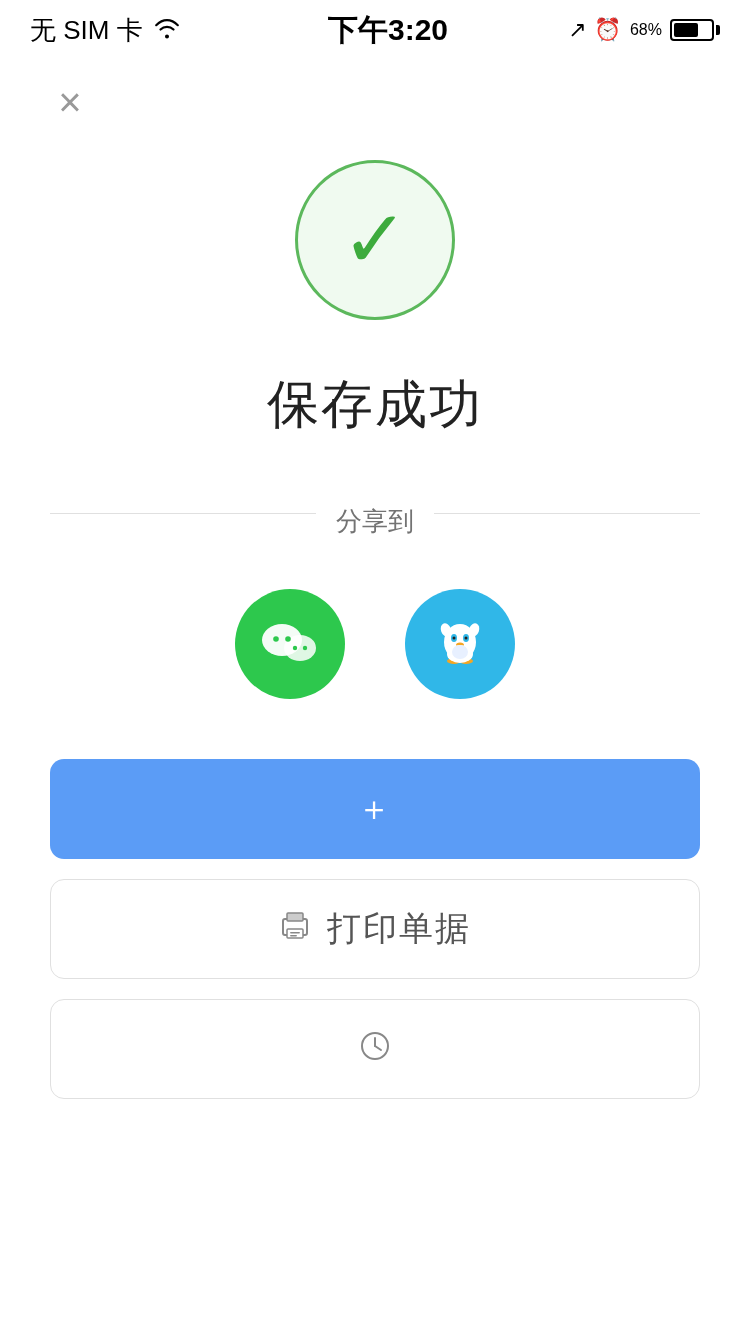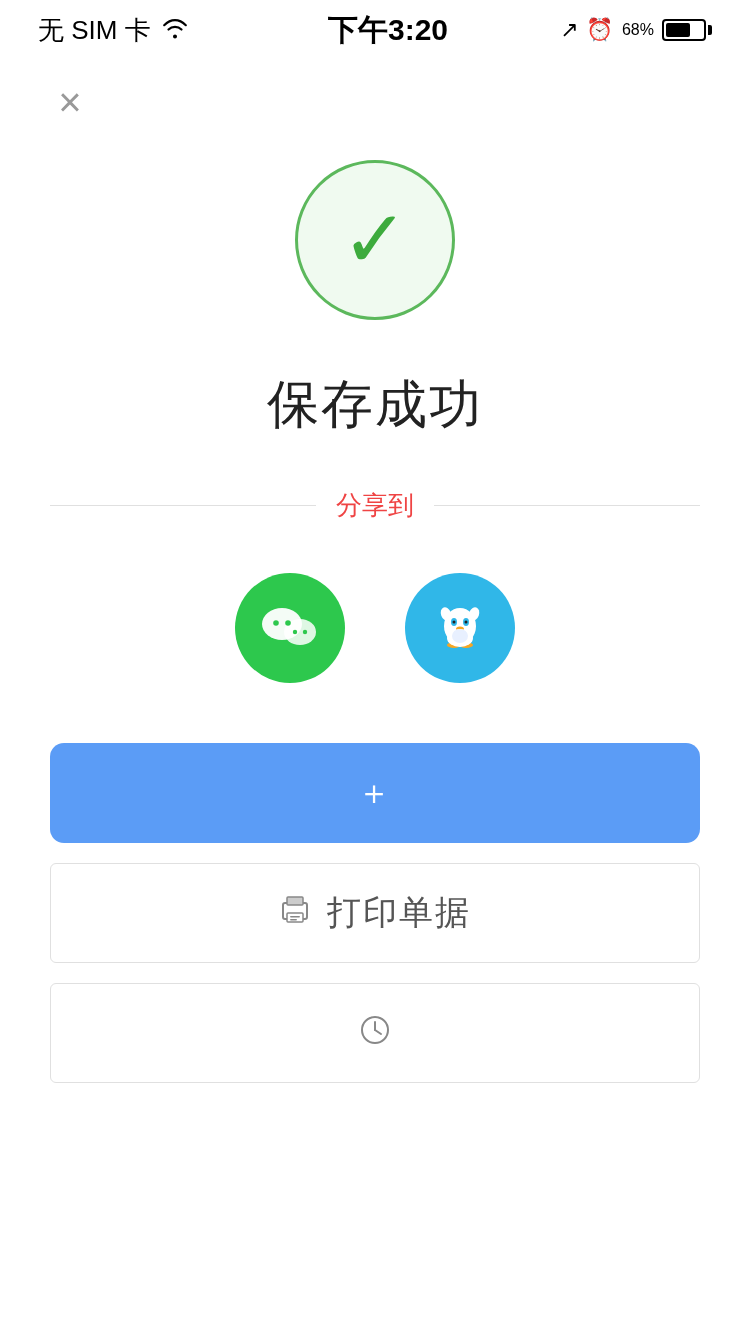--- a/index.html
+++ b/index.html
@@ -15,21 +15,21 @@
     }
 
     
     .status-bar {
       width: 100%;
       height: 60px;
       background: #ffffff;
       display: flex;
       align-items: center;
       justify-content: space-between;
-      padding: 0 38px;
+      padding: 0 30px;
       flex-shrink: 0;
     }
 
     .status-left {
       display: flex;
       align-items: center;
       gap: 10px;
       font-size: 26px;
       color: #000;
       font-weight: 500;
@@ -161,22 +161,23 @@
     }
 
     .divider-line {
       flex: 1;
       height: 1px;
       background: #e0e0e0;
     }
 
     .divider-label {
       font-size: 26px;
-      color: #ef4444;
+      color: #737373;
       white-space: nowrap;
+      margin-top: 16px;
     }
 
     
     .share-icons {
       display: flex;
       gap: 60px;
       align-items: center;
       justify-content: center;
     }
 
@@ -235,21 +236,21 @@
       color: #ffffff;
       font-weight: 400;
       letter-spacing: 2px;
     }
 
     .btn-secondary {
       width: 100%;
       height: 100px;
       background: #ffffff;
       border: 1px solid #e0e0e0;
-      border-radius: 6px;
+      border-radius: 14px;
       display: flex;
       align-items: center;
       justify-content: center;
       gap: 16px;
       cursor: pointer;
       font-size: 34px;
       color: #555555;
       font-weight: 400;
       letter-spacing: 2px;
     }

